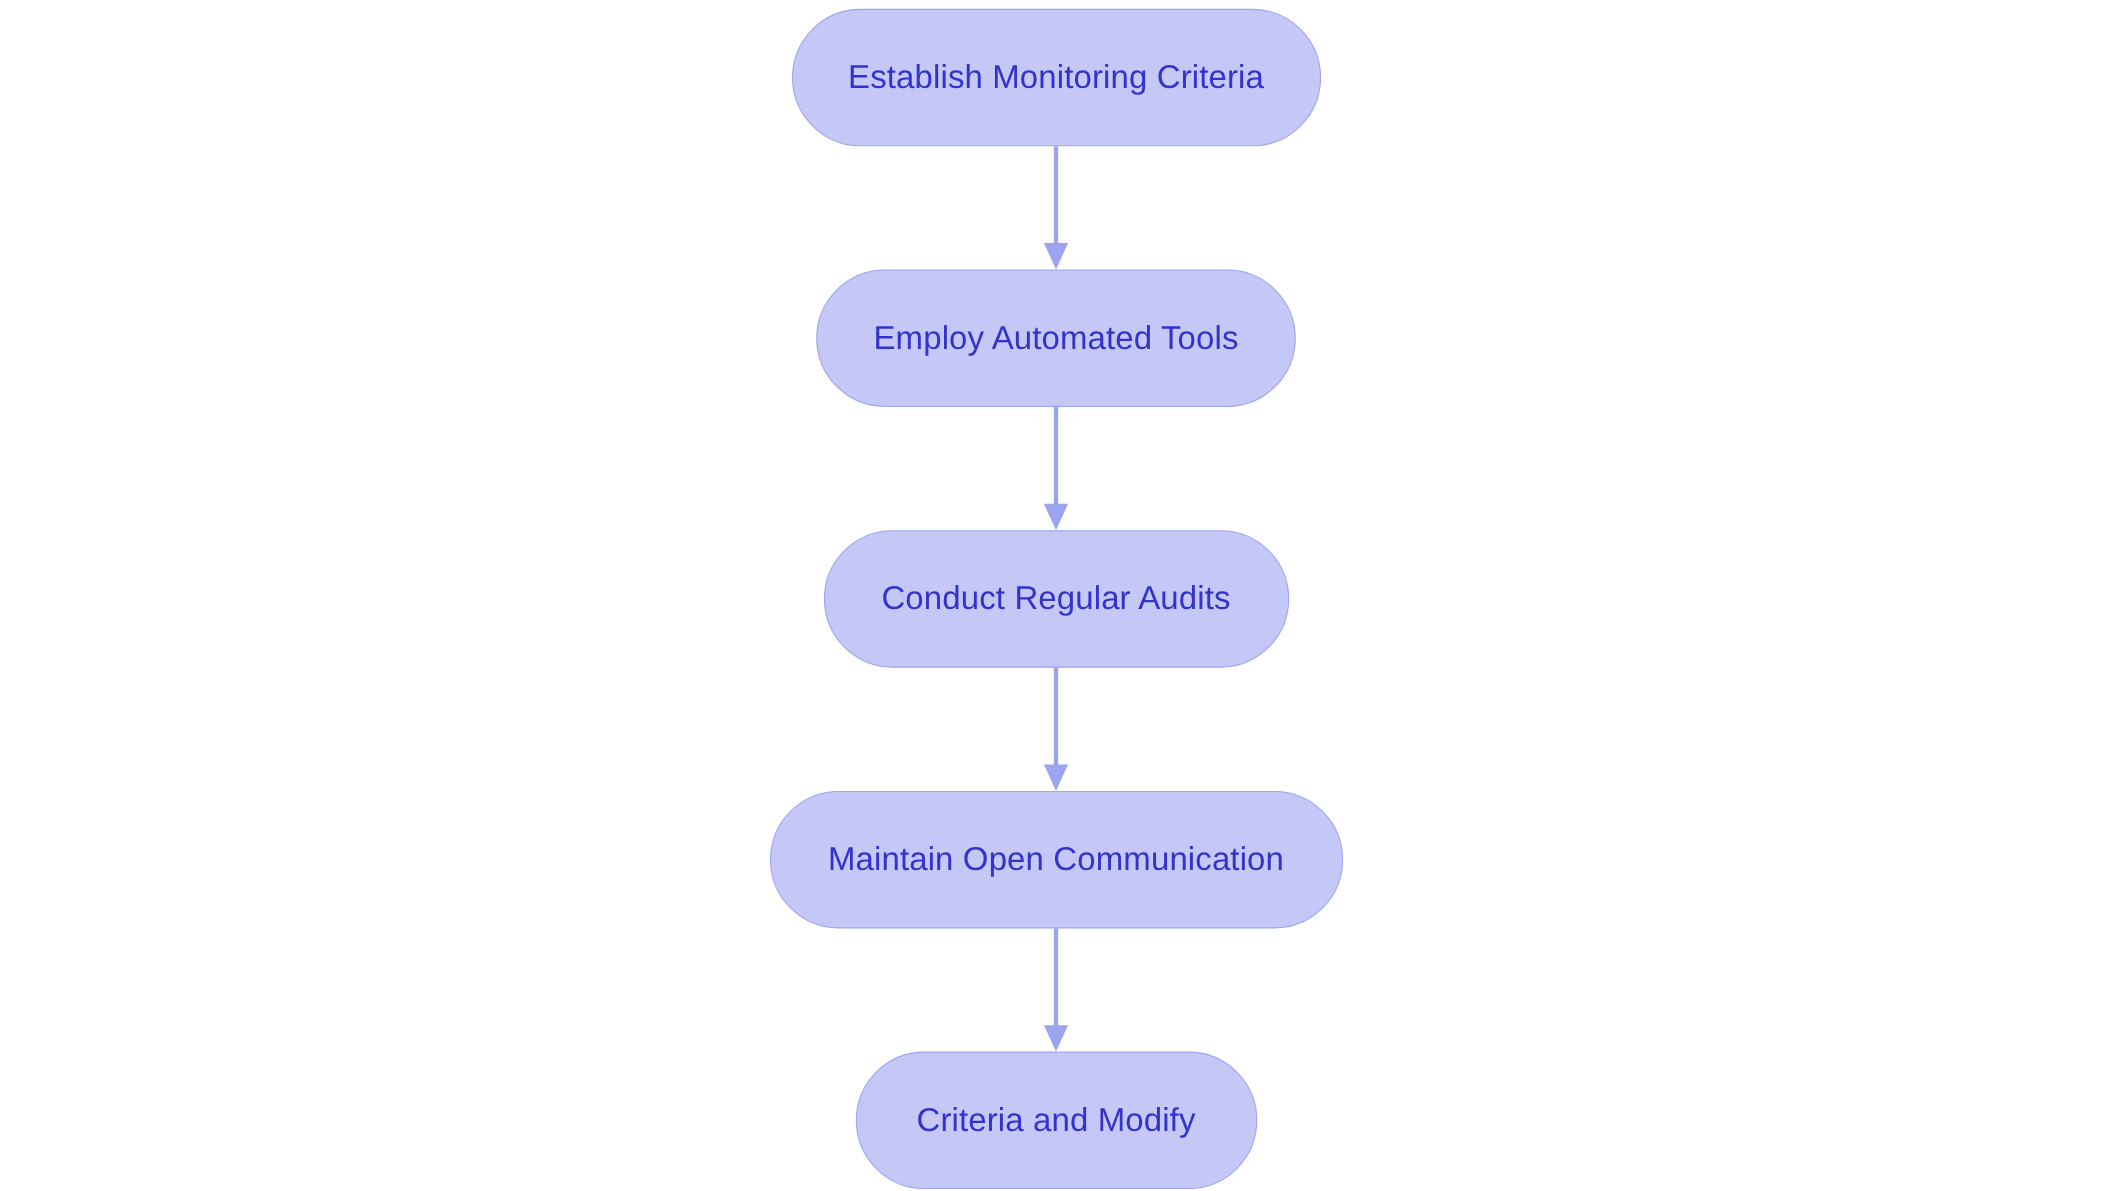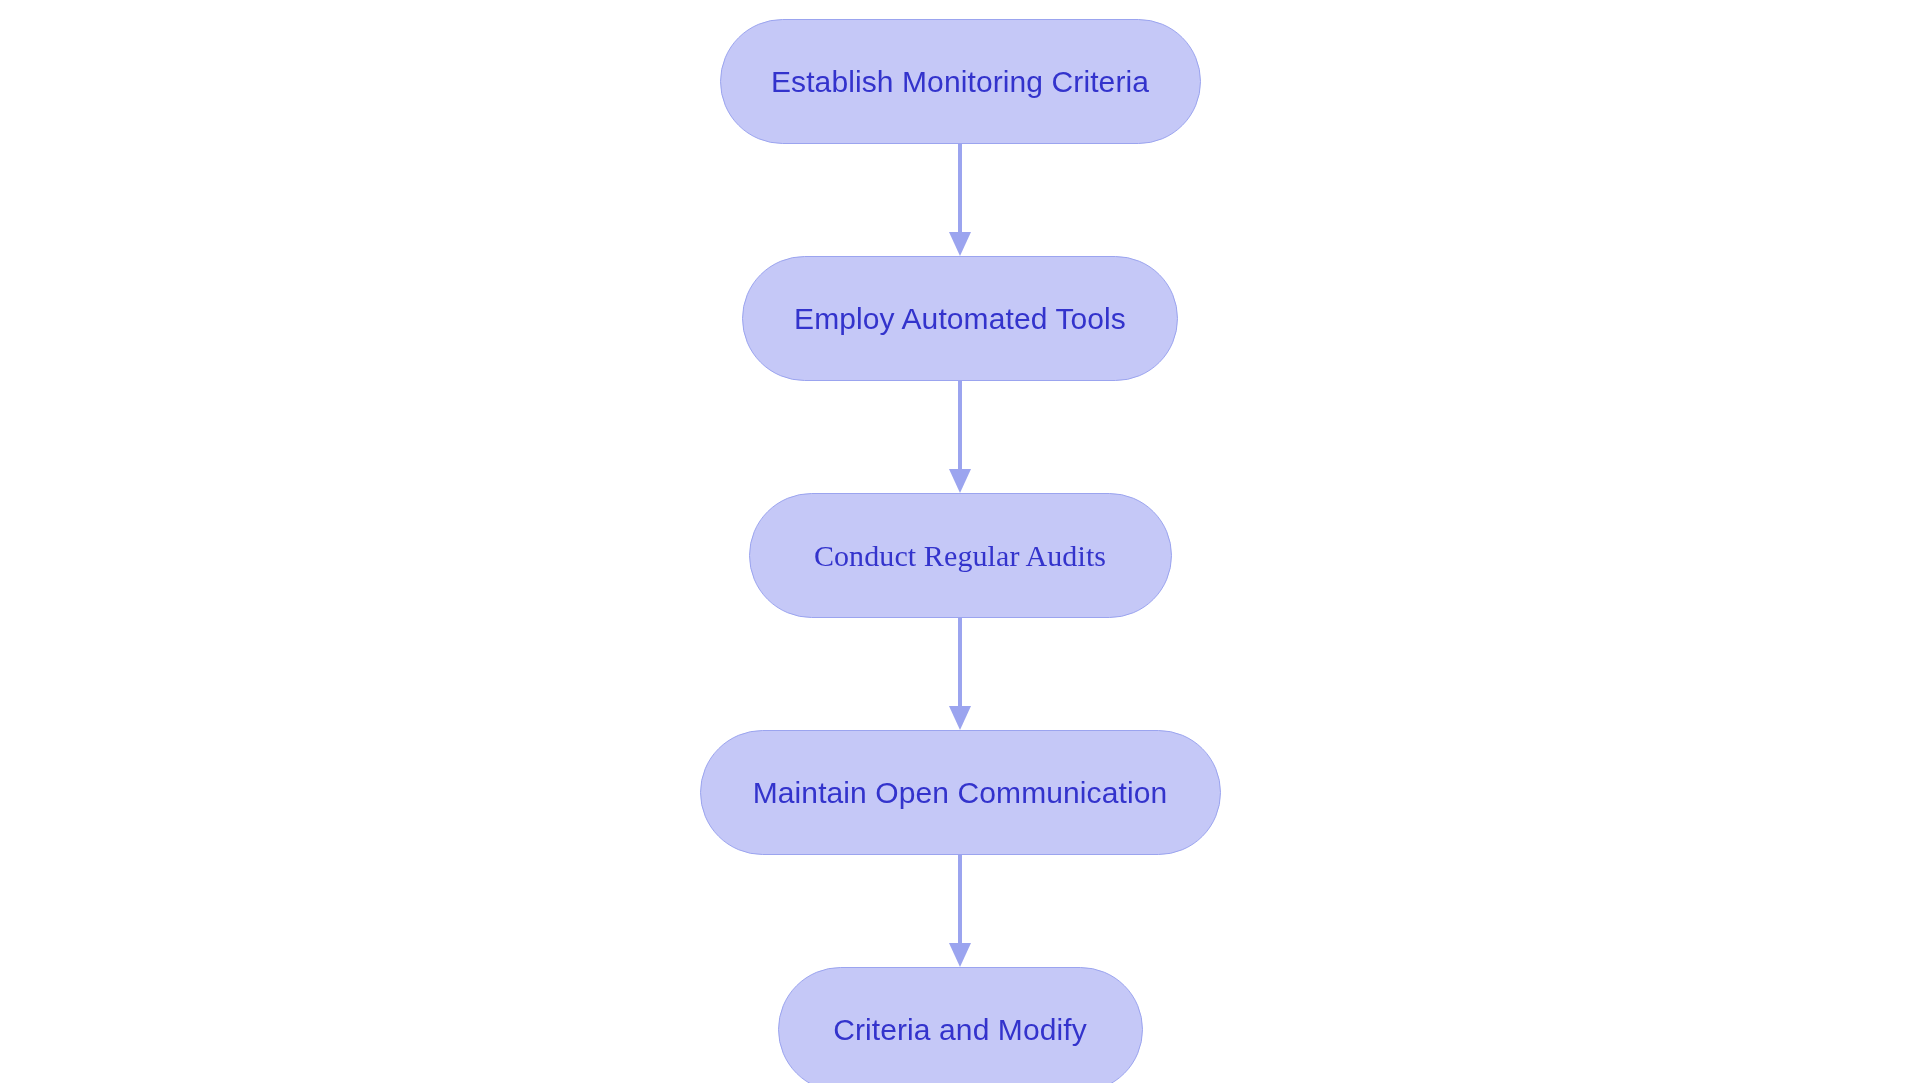--- a/index.html
+++ b/index.html
@@ -55,23 +55,23 @@
     font-size: 30px;
     font-weight: 400;
     letter-spacing: 0.1px;
     line-height: 1;
     white-space: nowrap;
     padding: 0 34px;
     user-select: none;
   }
 
   
-  .node-w1 { width: 481px; margin-top: 11px; }
+  .node-w1 { width: 481px; }
   .node-w2 { width: 436px; }
-  .node-w3 { width: 423px; font-family: Liberation Serif, serif; }
+  .node-w3 { width: 423px; }
   .node-w4 { width: 521px; }
   .node-w5 { width: 365px; }
 
   
   .connector {
     position: relative;
     width: 24px;
     flex: 0 0 auto;
     display: flex;
     flex-direction: column;

